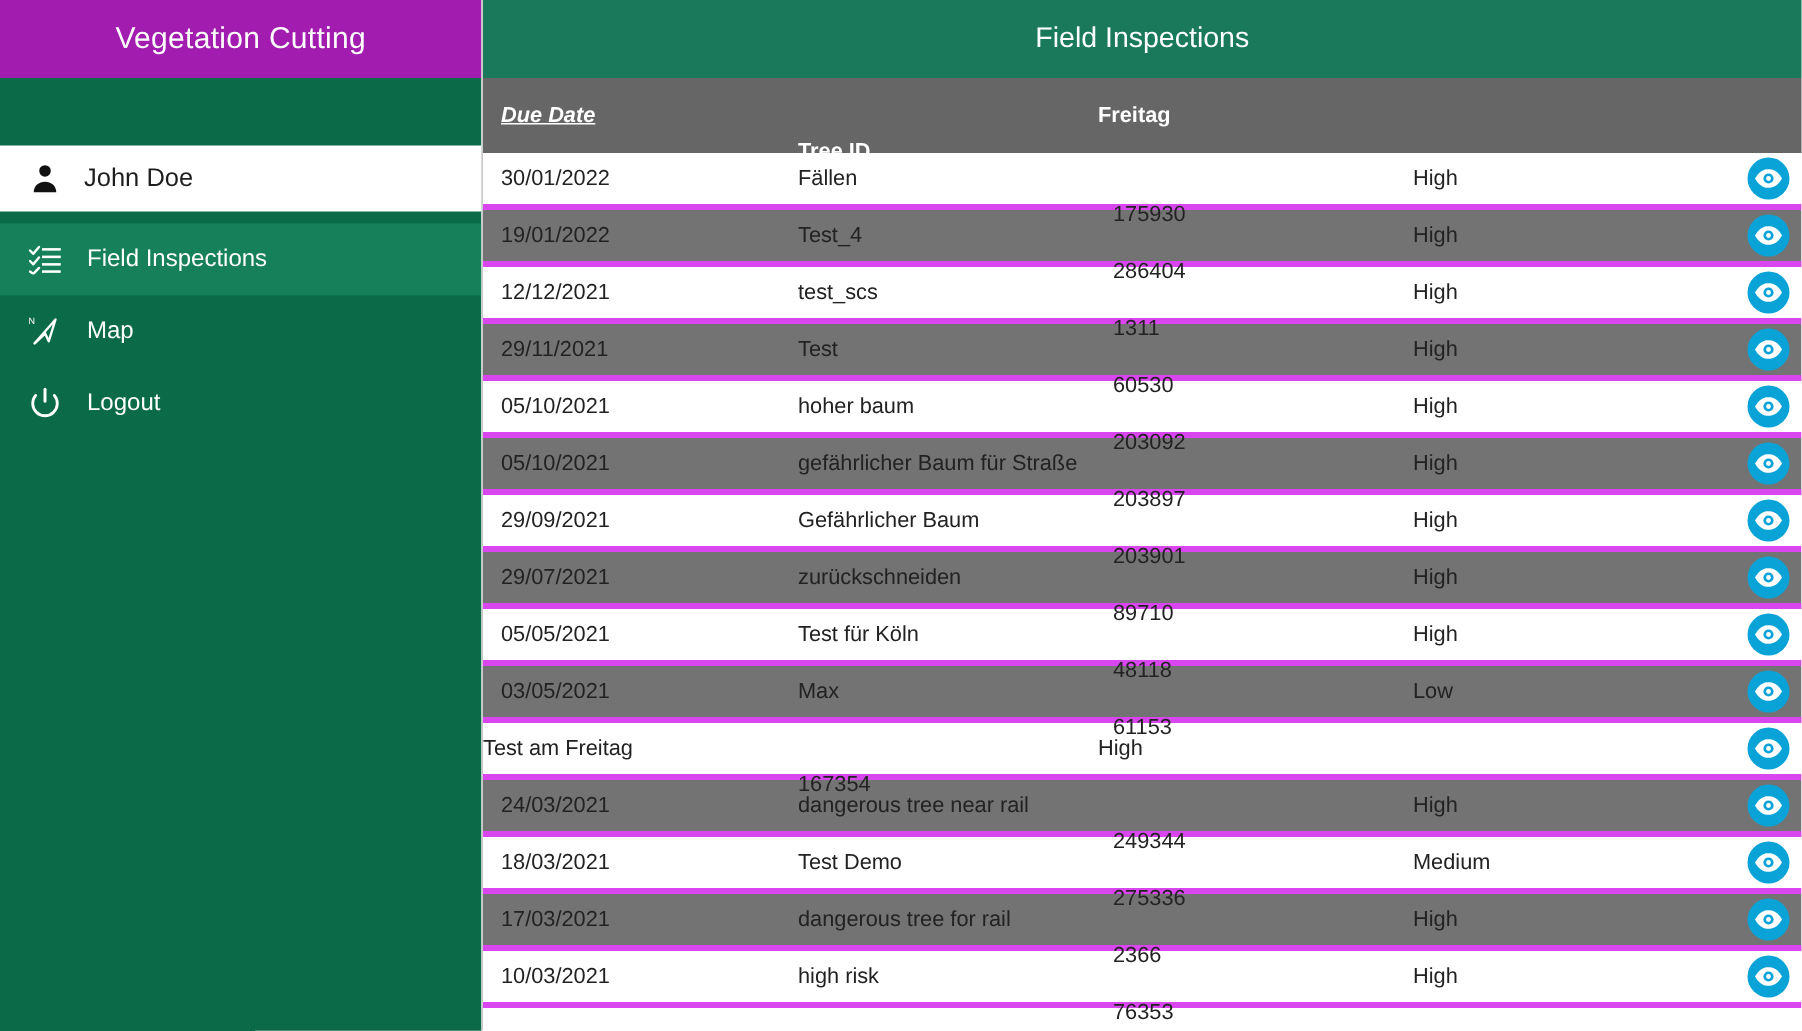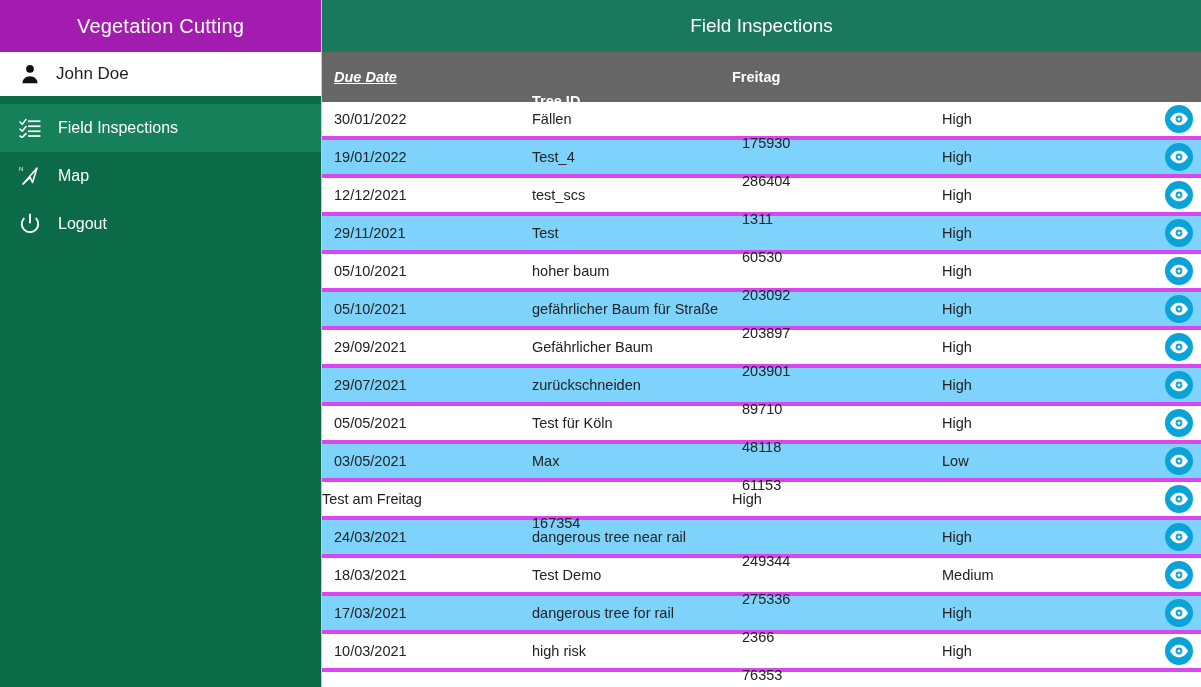--- a/index.html
+++ b/index.html
@@ -44,20 +44,21 @@
   }
   .user-row {
     height: 44px;
     min-height: 44px;
     background: #ffffff;
     display: flex;
     align-items: center;
     padding-left: 18px;
     box-sizing: border-box;
     gap: 14px;
+    margin-top: 45px;
   }
   .user-name {
     font-size: 17px;
     color: #1d1d1d;
   }
   .avatar-icon {
     width: 22px;
     height: 24px;
     display: block;
   }
@@ -140,21 +141,21 @@
   .row {
     height: 38px;
     display: flex;
     align-items: center;
     font-size: 14.5px;
     color: #222222;
     border-bottom: 4px solid #d946ef;
     box-sizing: border-box;
   }
   .row.odd { background: #ffffff; }
-  .row.even { background: #7dd3fc; }
+  .row.even { background: #737373; }
   .eye-btn {
     width: 28px;
     height: 28px;
     border-radius: 50%;
     background: #0aa3d8;
     display: flex;
     align-items: center;
     justify-content: center;
     cursor: pointer;
   }

